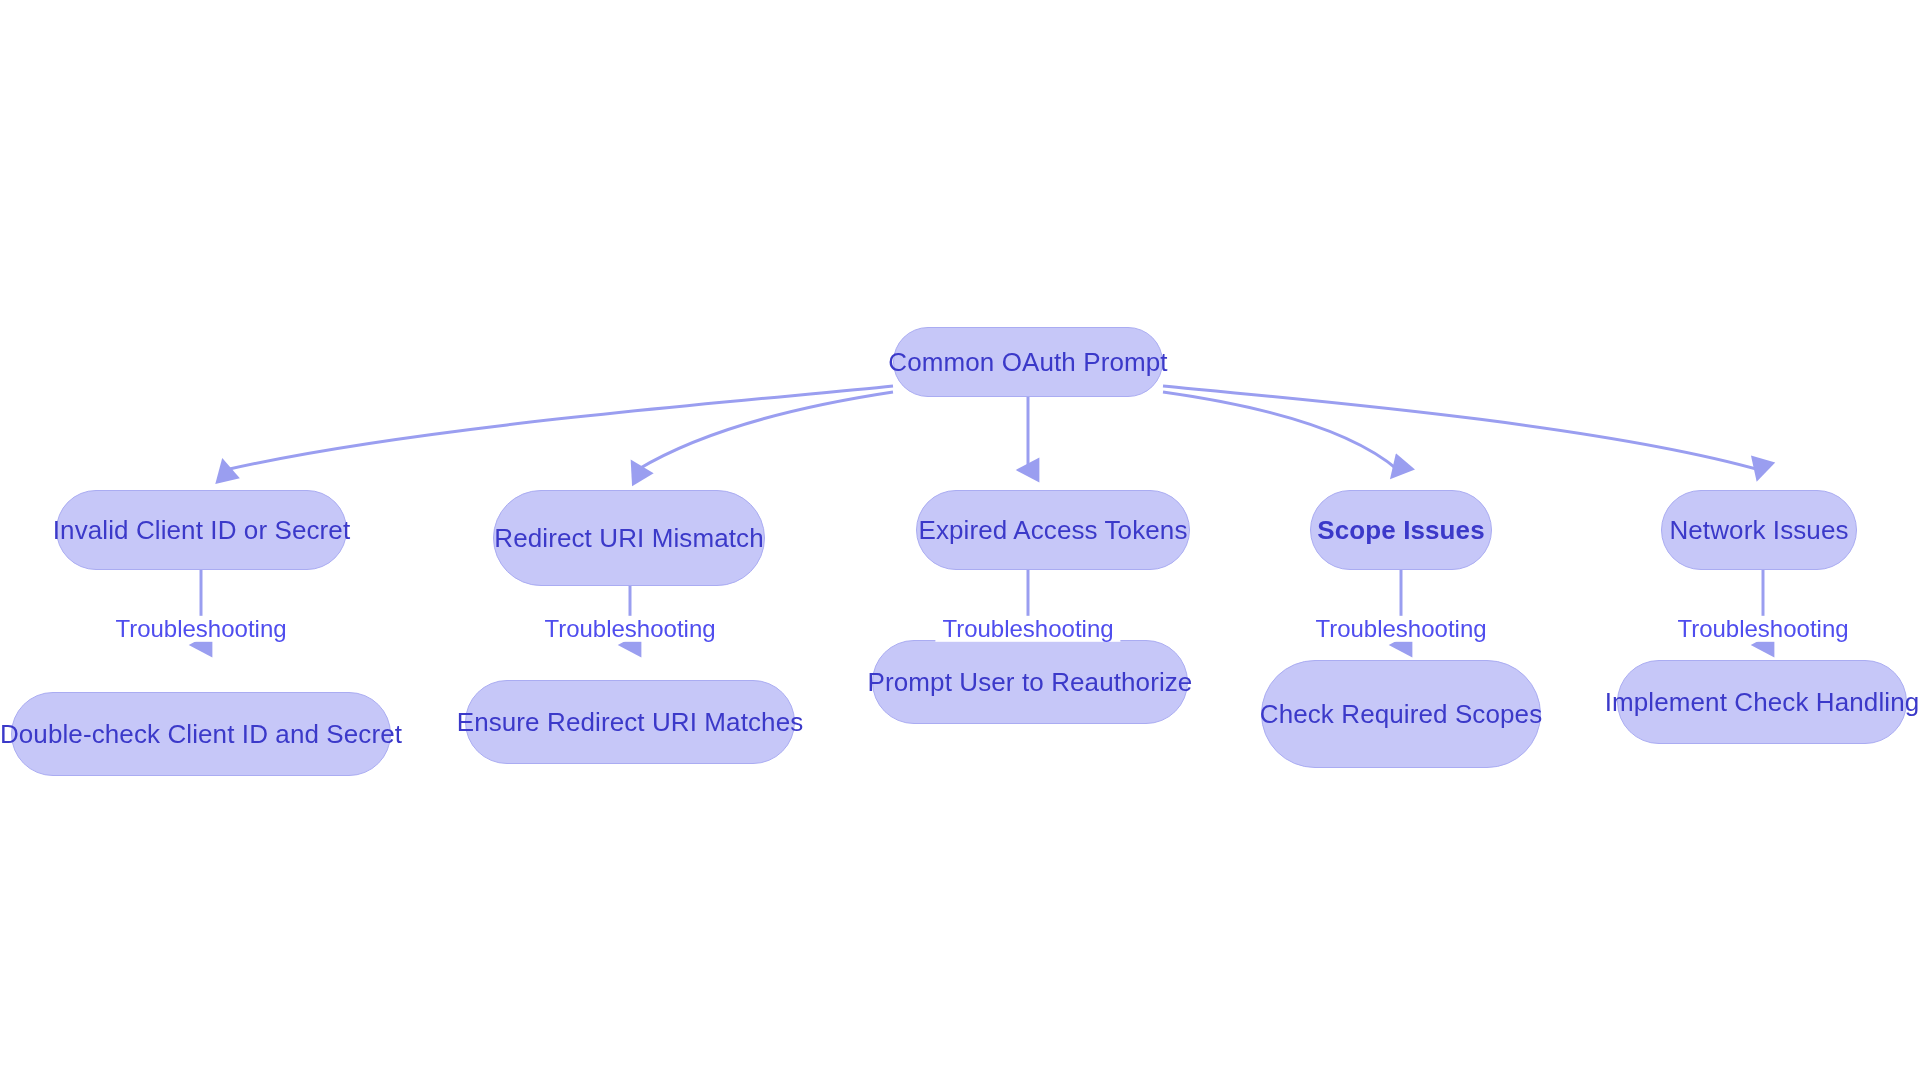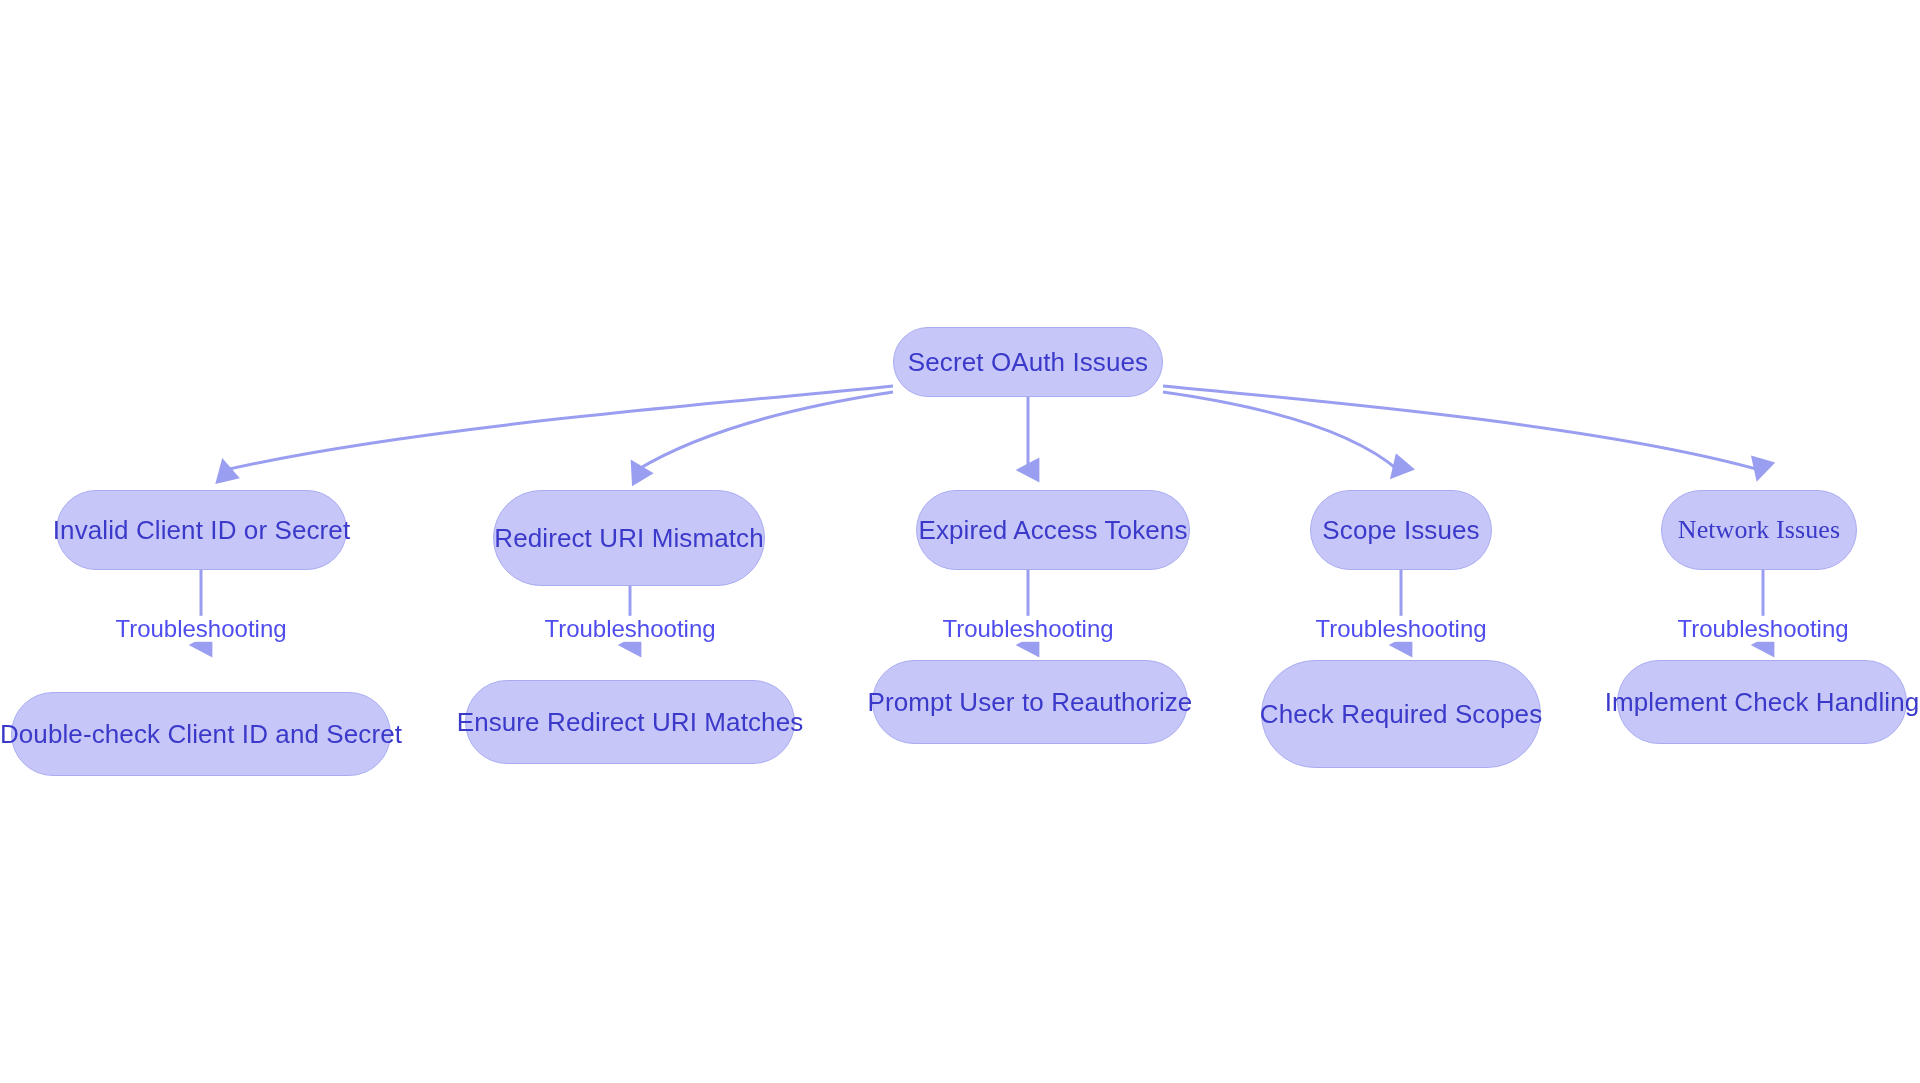--- a/index.html
+++ b/index.html
@@ -80,29 +80,29 @@
     <g id="remedy-edges">
         <path d="M 201 570 L 201 645" fill="none" stroke="#9a9ef0" stroke-width="3" marker-end="url(#arrowhead)"></path>
         <path d="M 630 570 L 630 645" fill="none" stroke="#9a9ef0" stroke-width="3" marker-end="url(#arrowhead)"></path>
         <path d="M 1028 570 L 1028 645" fill="none" stroke="#9a9ef0" stroke-width="3" marker-end="url(#arrowhead)"></path>
         <path d="M 1401 570 L 1401 645" fill="none" stroke="#9a9ef0" stroke-width="3" marker-end="url(#arrowhead)"></path>
         <path d="M 1763 570 L 1763 645" fill="none" stroke="#9a9ef0" stroke-width="3" marker-end="url(#arrowhead)"></path>
       </g>
   </svg>
 
   <div id="node-layer">
-      <div class="node node-root" style="left: 893px; top: 327px; width: 270px; height: 70px;">Secret OAuth Issues</div>
+      <div class="node node-root" style="left: 893px; top: 327px; width: 270px; height: 70px;">Common OAuth Prompt</div>
       <div class="node node-issue" style="left: 56px; top: 490px; width: 291px; height: 80px;">Invalid Client ID or Secret</div>
       <div class="node node-issue" style="left: 493px; top: 490px; width: 272px; height: 96px;">Redirect URI Mismatch</div>
       <div class="node node-issue" style="left: 891px; top: 490px; width: 274px; height: 80px; margin-left: 25px;">Expired Access Tokens</div>
-      <div class="node node-issue" style="left: 1310px; top: 490px; width: 182px; height: 80px;">Scope Issues</div>
-      <div class="node node-issue" style="left: 1661px; top: 490px; width: 196px; height: 80px; font-family: Liberation Serif, serif;">Network Issues</div>
+      <div class="node node-issue" style="left: 1310px; top: 490px; width: 182px; height: 80px; font-weight: bold;">Scope Issues</div>
+      <div class="node node-issue" style="left: 1661px; top: 490px; width: 196px; height: 80px;">Network Issues</div>
       <div class="node node-remedy" style="left: 11px; top: 692px; width: 380px; height: 84px;">Double-check Client ID and Secret</div>
       <div class="node node-remedy" style="left: 465px; top: 680px; width: 330px; height: 84px;">Ensure Redirect URI Matches</div>
-      <div class="node node-remedy" style="left: 872px; top: 660px; width: 316px; height: 84px;">Prompt User to Reauthorize</div>
+      <div class="node node-remedy" style="left: 872px; top: 640px; width: 316px; height: 84px;">Prompt User to Reauthorize</div>
       <div class="node node-remedy" style="left: 1261px; top: 660px; width: 280px; height: 108px;">Check Required Scopes</div>
       <div class="node node-remedy" style="left: 1617px; top: 660px; width: 290px; height: 84px;">Implement Check Handling</div>
     </div>
   <div id="label-layer">
       <div class="edge-label" style="left: 201px; top: 615px;">Troubleshooting</div>
       <div class="edge-label" style="left: 630px; top: 615px;">Troubleshooting</div>
       <div class="edge-label" style="left: 1028px; top: 615px;">Troubleshooting</div>
       <div class="edge-label" style="left: 1401px; top: 615px;">Troubleshooting</div>
       <div class="edge-label" style="left: 1763px; top: 615px;">Troubleshooting</div>
     </div>

